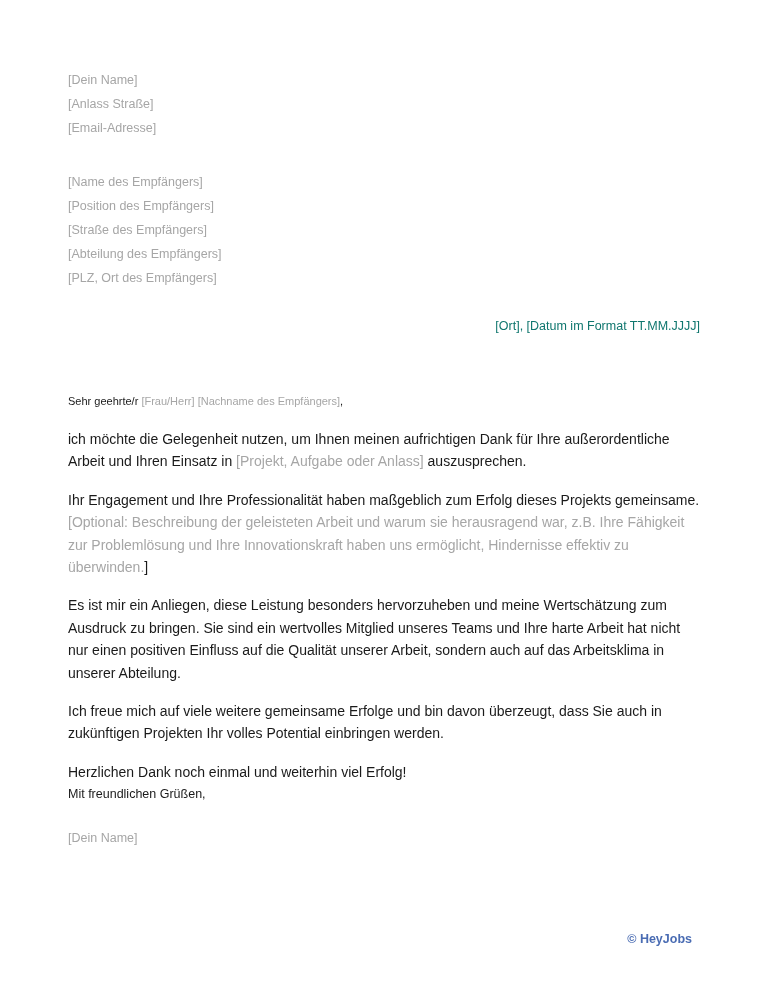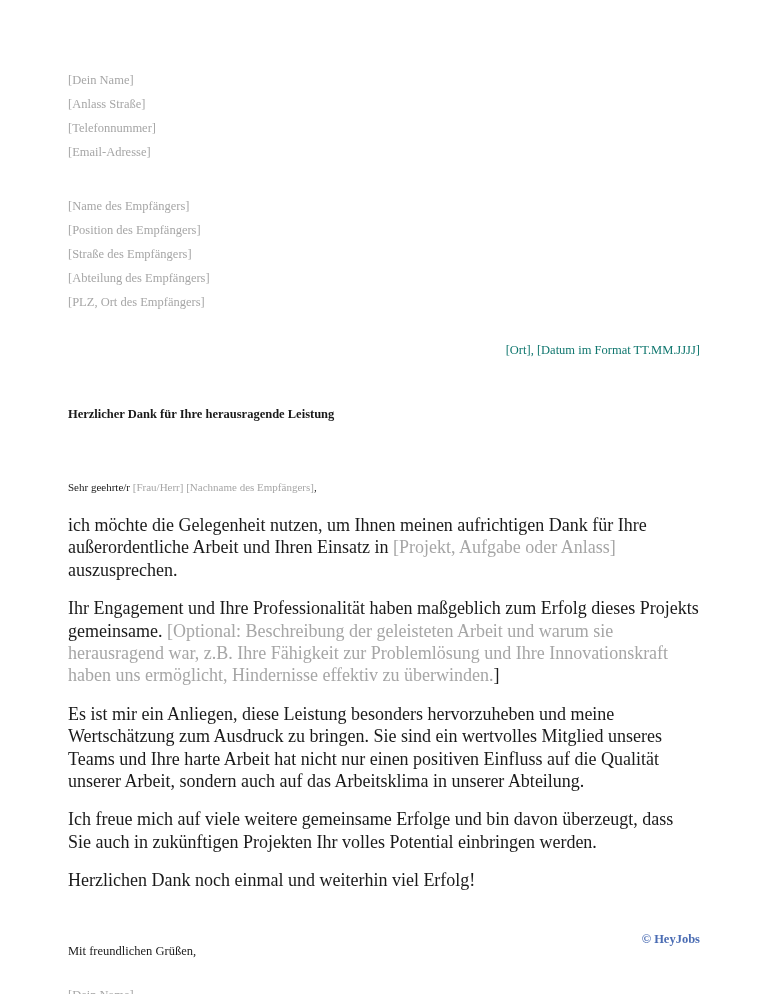--- a/index.html
+++ b/index.html
@@ -15,21 +15,20 @@
     -webkit-font-smoothing: antialiased;
   }
   .page {
     position: relative;
     width: 768px;
     height: 994px;
     background: #ffffff;
     box-sizing: border-box;
     padding: 68px 68px 8px 68px;
     overflow: hidden;
-    font-family: Liberation Serif, serif;
   }
   .content {
     width: 632px;
   }
   
   .ph {              
     color: #a6a6a6;
   }
   .blk {
     color: #1a1a1a;
@@ -62,77 +61,74 @@
     color: #1a1a1a;
     margin-top: 42px;
   }
   
   .salutation {
     font-size: 11px;
     line-height: 22px;
     margin-top: 52px;
   }
   .para {
-    font-size: 18px;
+    font-size: 14px;
     line-height: 22.4px;
     margin-top: 16px;
     text-align: left;
   }
   .closing {
     font-size: 12.5px;
     line-height: 22px;
-    margin-top: 48px;
   }
   .signature {
     font-size: 12.5px;
     line-height: 22px;
     color: #a6a6a6;
     margin-top: 22px;
   }
   
   .footer {
     position: absolute;
-    right: 68px;
+    right: 76px;
     bottom: 46px;
     font-size: 12.5px;
     line-height: 18px;
     color: #4a6cb3;
     font-weight: bold;
     white-space: nowrap;
     margin-top: 41px;
   }
 </style>
 </head>
 <body>
 
 <div class="page">
   <div class="content">
 
     <div class="addr-block">
       <div class="addr-line">[Dein Name]</div>
       <div class="addr-line">[Anlass Straße]</div>
-      <div class="addr-line">[Telefonnummer]</div>
       <div class="addr-line">[Email-Adresse]</div>
     </div>
 
     <div class="block-gap-sender"></div>
 
     <div class="addr-block">
       <div class="addr-line">[Name des Empfängers]</div>
       <div class="addr-line">[Position des Empfängers]</div>
       <div class="addr-line">[Straße des Empfängers]</div>
       <div class="addr-line">[Abteilung des Empfängers]</div>
       <div class="addr-line">[PLZ, Ort des Empfängers]</div>
     </div>
 
     <div class="block-gap-recipient"></div>
 
     <div class="date-line">[Ort], [Datum im Format TT.MM.JJJJ]</div>
 
-    <div class="subject">Herzlicher Dank für Ihre herausragende Leistung</div>
 
     <div class="salutation">
       <span class="blk">Sehr geehrte/r </span><span class="ph">[Frau/Herr]</span><span class="ph"> </span><span class="ph">[Nachname des Empfängers]</span><span class="blk">,</span>
     </div>
 
     <div class="para">
       <span class="blk">ich möchte die Gelegenheit nutzen, um Ihnen meinen aufrichtigen Dank für Ihre außerordentliche Arbeit und Ihren Einsatz in </span><span class="ph">[Projekt, Aufgabe oder Anlass]</span><span class="blk"> auszusprechen.</span>
     </div>
 
     <div class="para">

